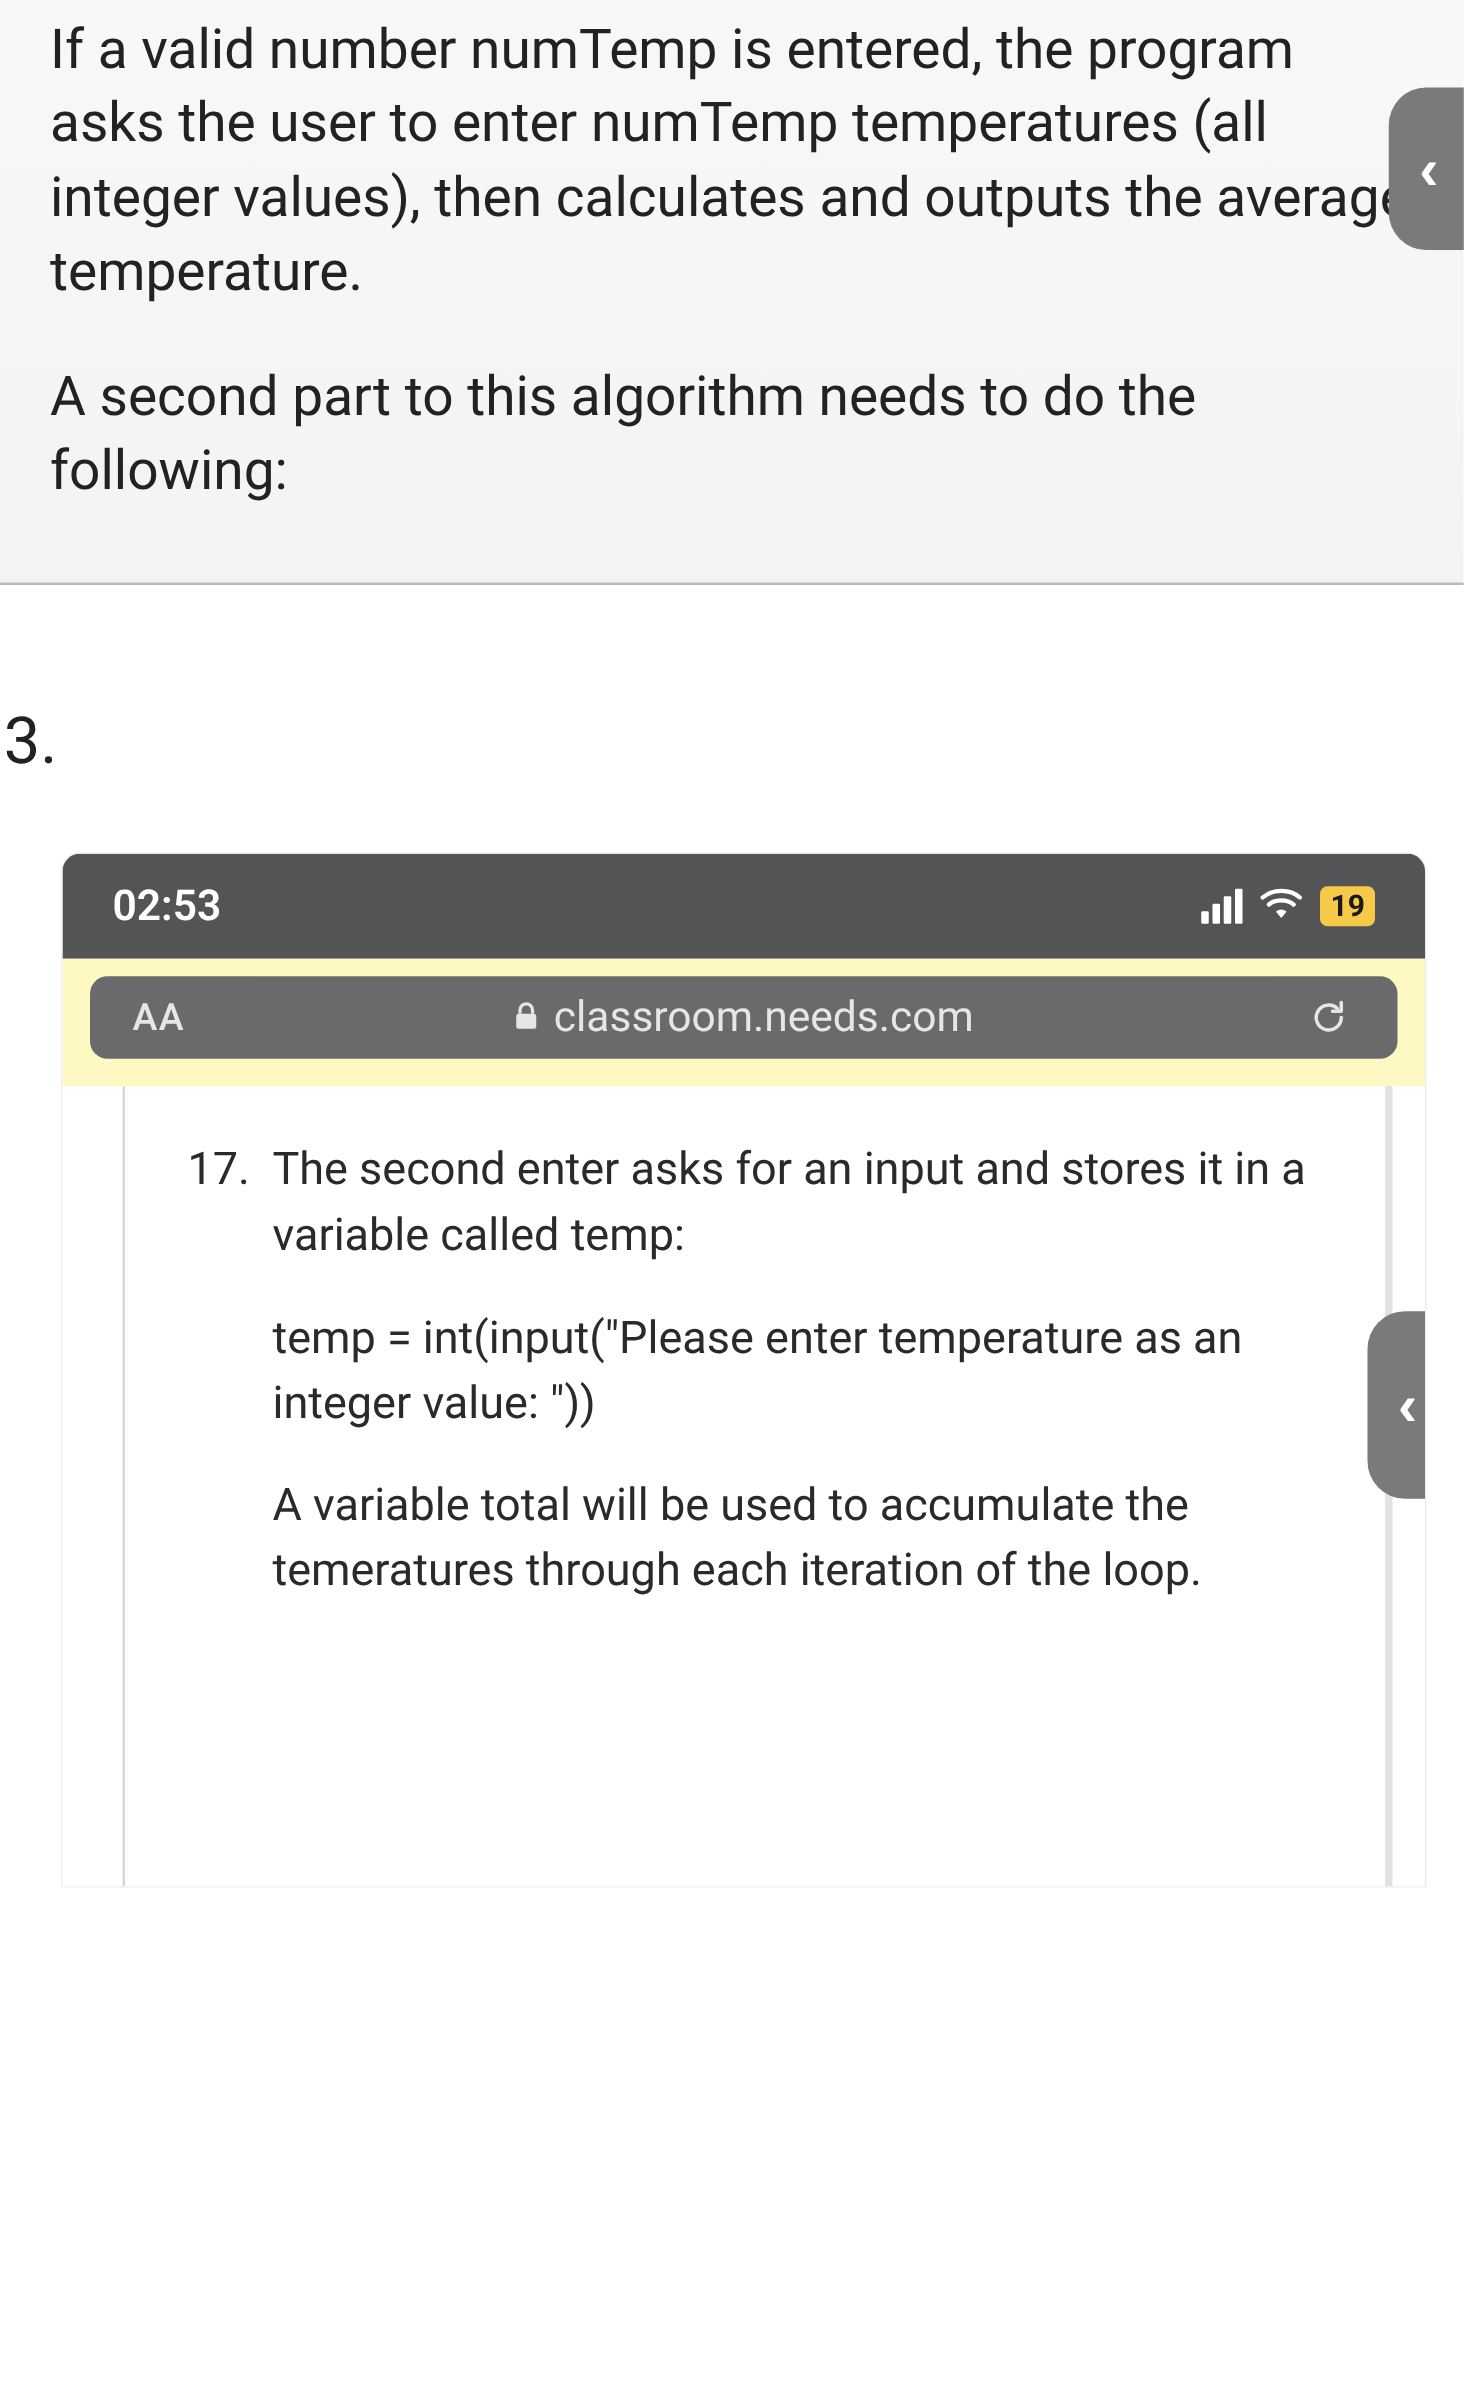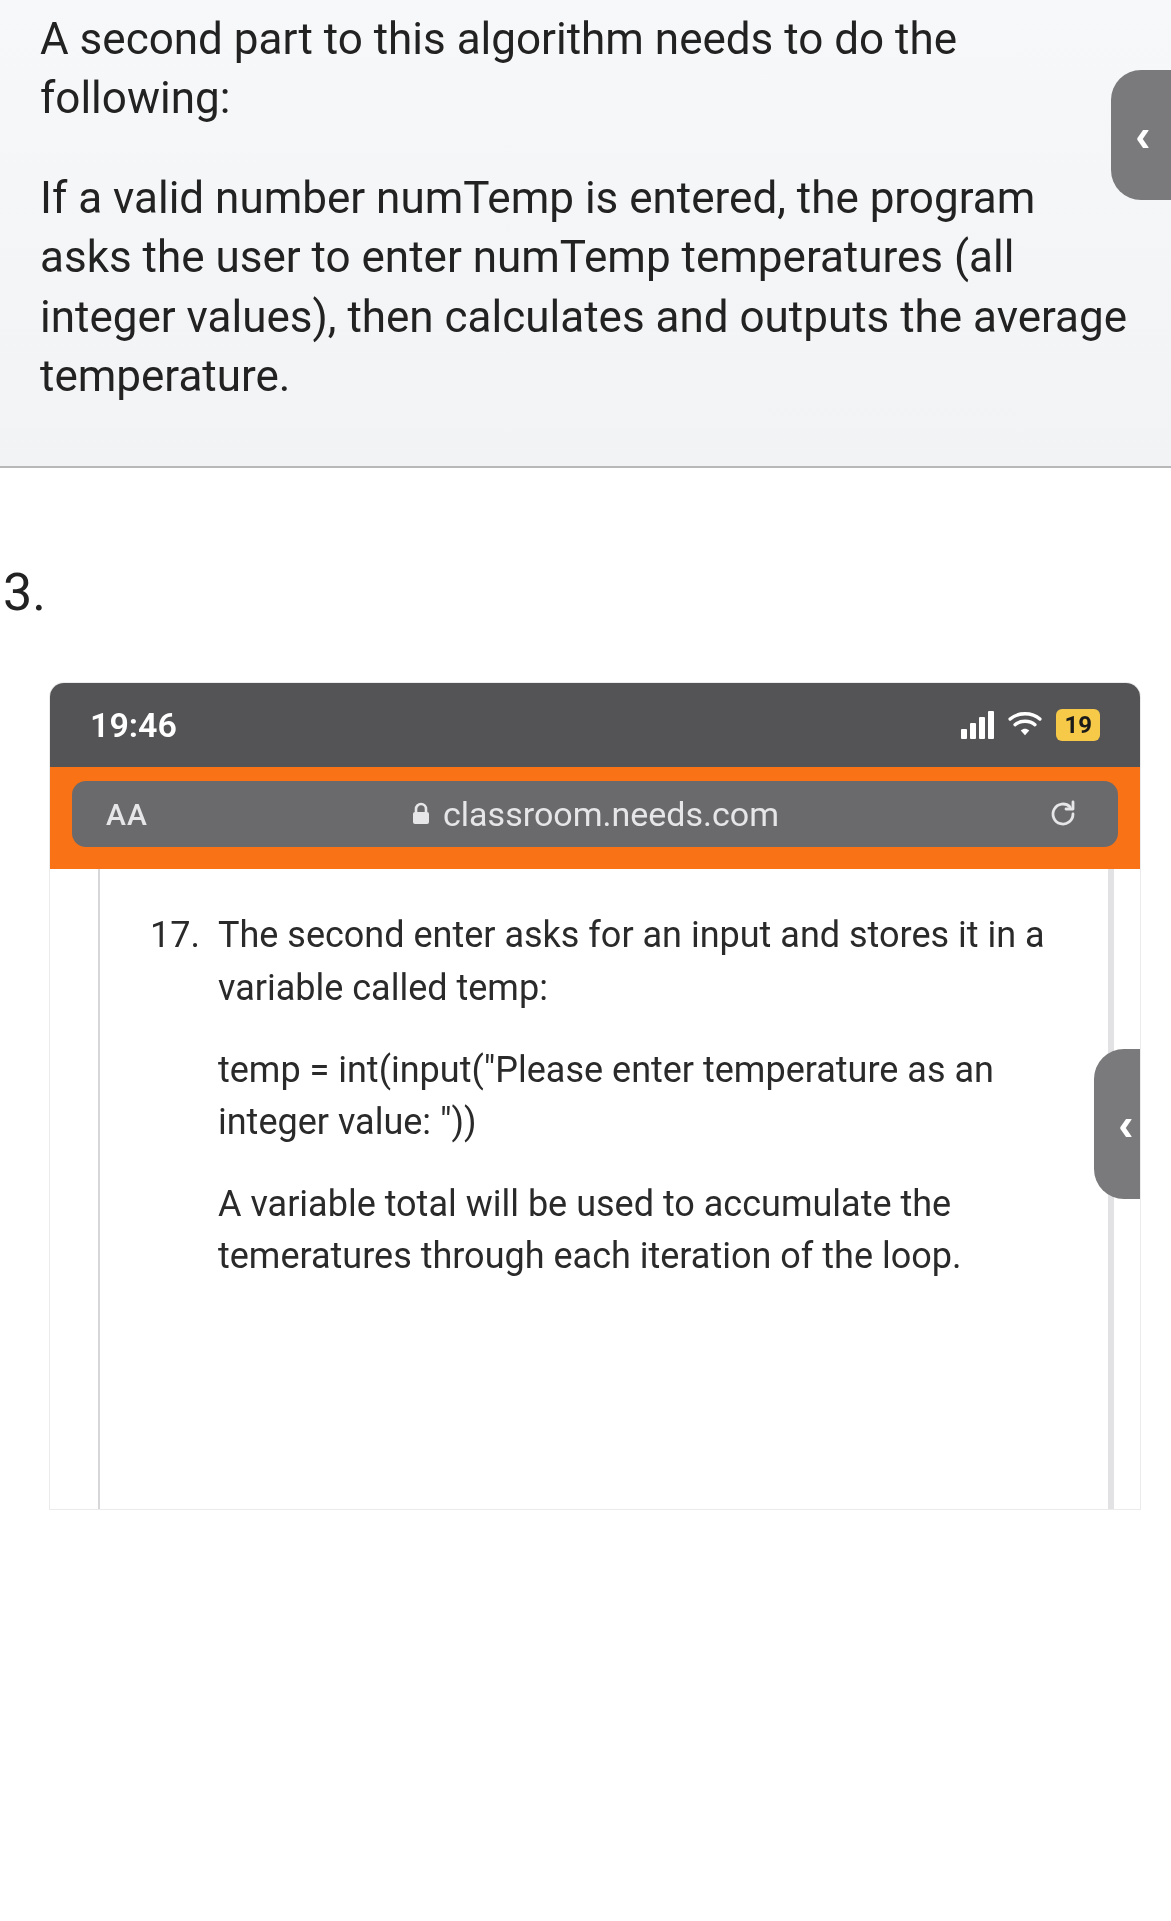--- a/index.html
+++ b/index.html
@@ -94,21 +94,21 @@
     content:"";
     position:absolute;
     right:-5px; top:50%;
     transform:translateY(-50%);
     width:4px; height:12px;
     background:#545456;
     border-radius:0 2px 2px 0;
   }
 
   .addr-bar {
-    background: #f97316;
+    background: #fef9c3;
     padding: 14px 22px 22px 22px;
     display: flex;
     align-items: center;
   }
   .addr-inner {
     flex: 1;
     background: #6a6a6c;
     border-radius: 14px;
     height: 66px;
     display: flex;
@@ -206,37 +206,37 @@
     font-size: 46px;
   }
   .chev { font-weight: 700; font-family: Arial, sans-serif; }
 </style>
 </head>
 <body>
 
 <div class="page">
 
   <div class="upper-text">
+    <p>If a valid number numTemp is entered, the program asks the user to enter numTemp temperatures (all integer values), then calculates and outputs the average temperature.</p>
     <p>A second part to this algorithm needs to do the following:</p>
-    <p>If a valid number numTemp is entered, the program asks the user to enter numTemp temperatures (all integer values), then calculates and outputs the average temperature.</p>
   </div>
 
   <div class="right-tab">
     <span class="chev">‹</span>
   </div>
 
   <div class="q3">
     <div class="q3-num">3.</div>
   </div>
 
   <div class="phone">
 
     <div class="status-bar">
       <div class="status-left">
-        <span>19:46</span>
+        <span>02:53</span>
       </div>
       <div class="status-right">
         <span class="signal">
           <span></span>
             <span></span>
             <span></span>
             <span></span>
         </span>
         <span>
           <svg class="wifi-svg" viewBox="0 0 24 18">

